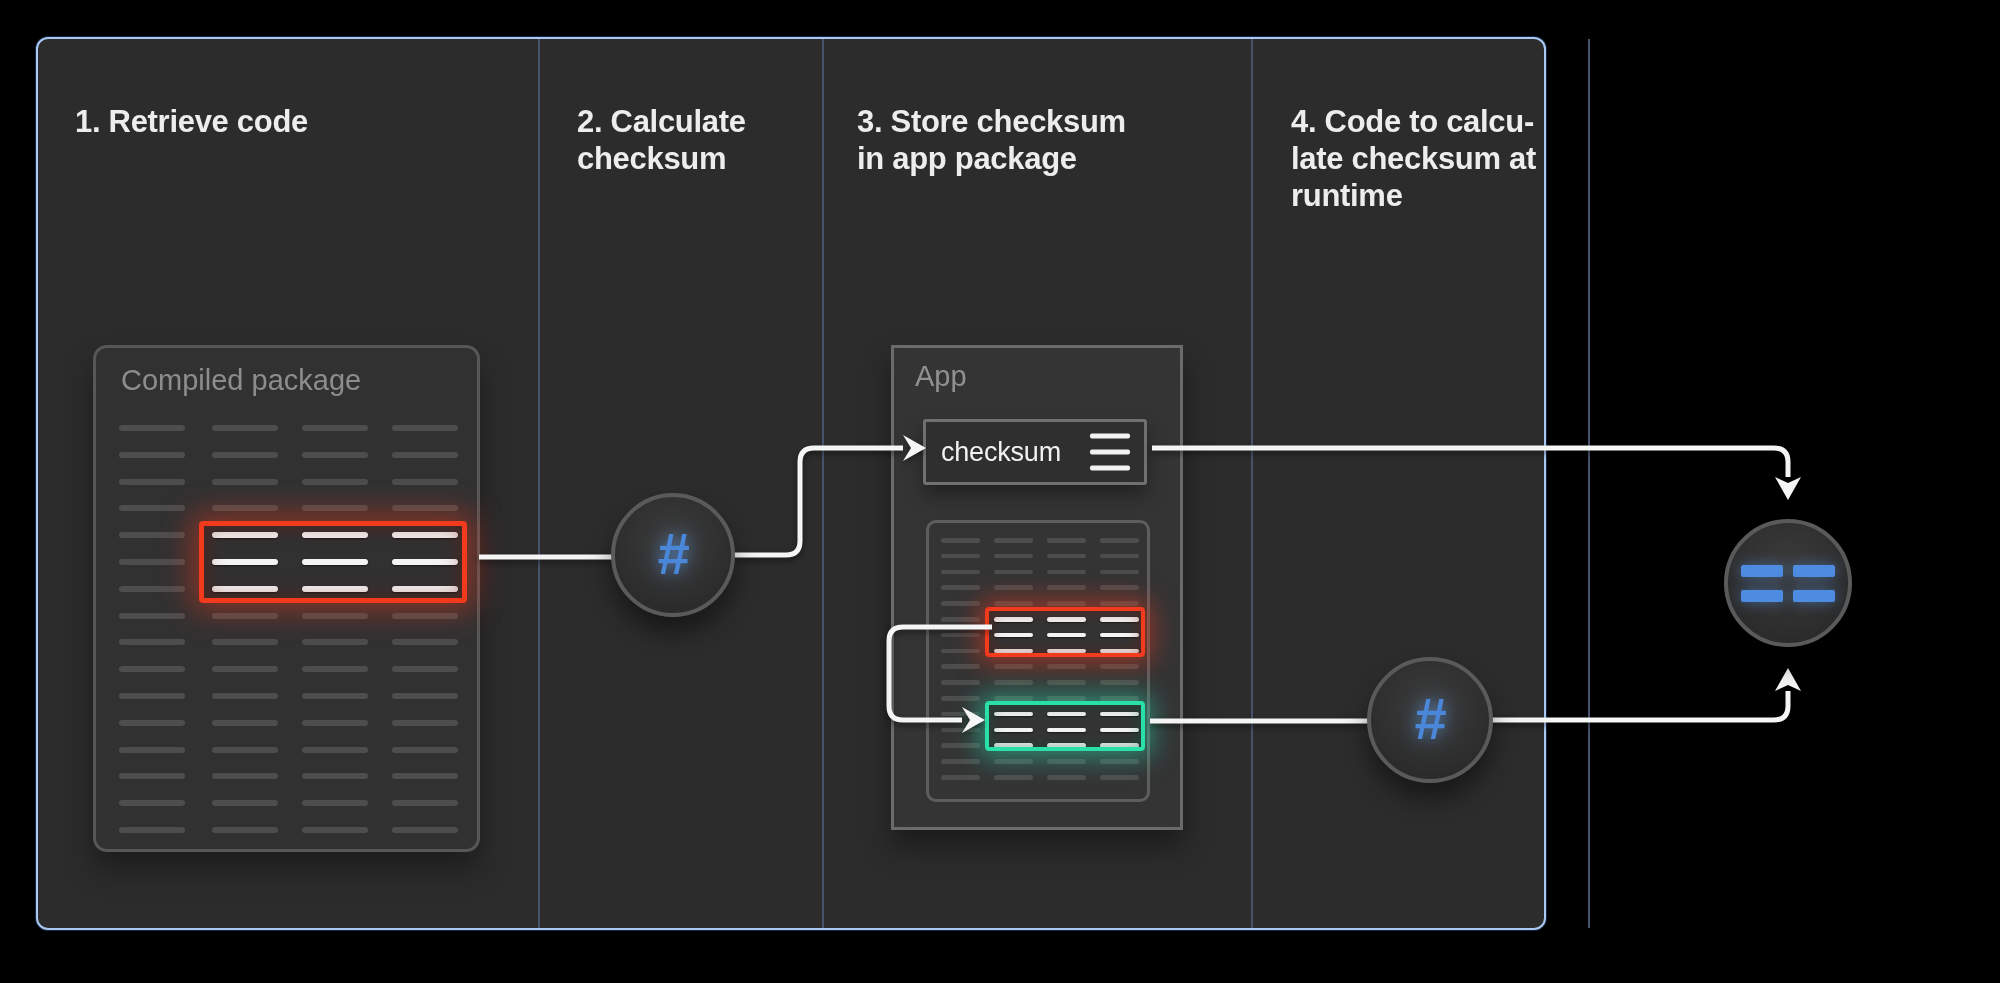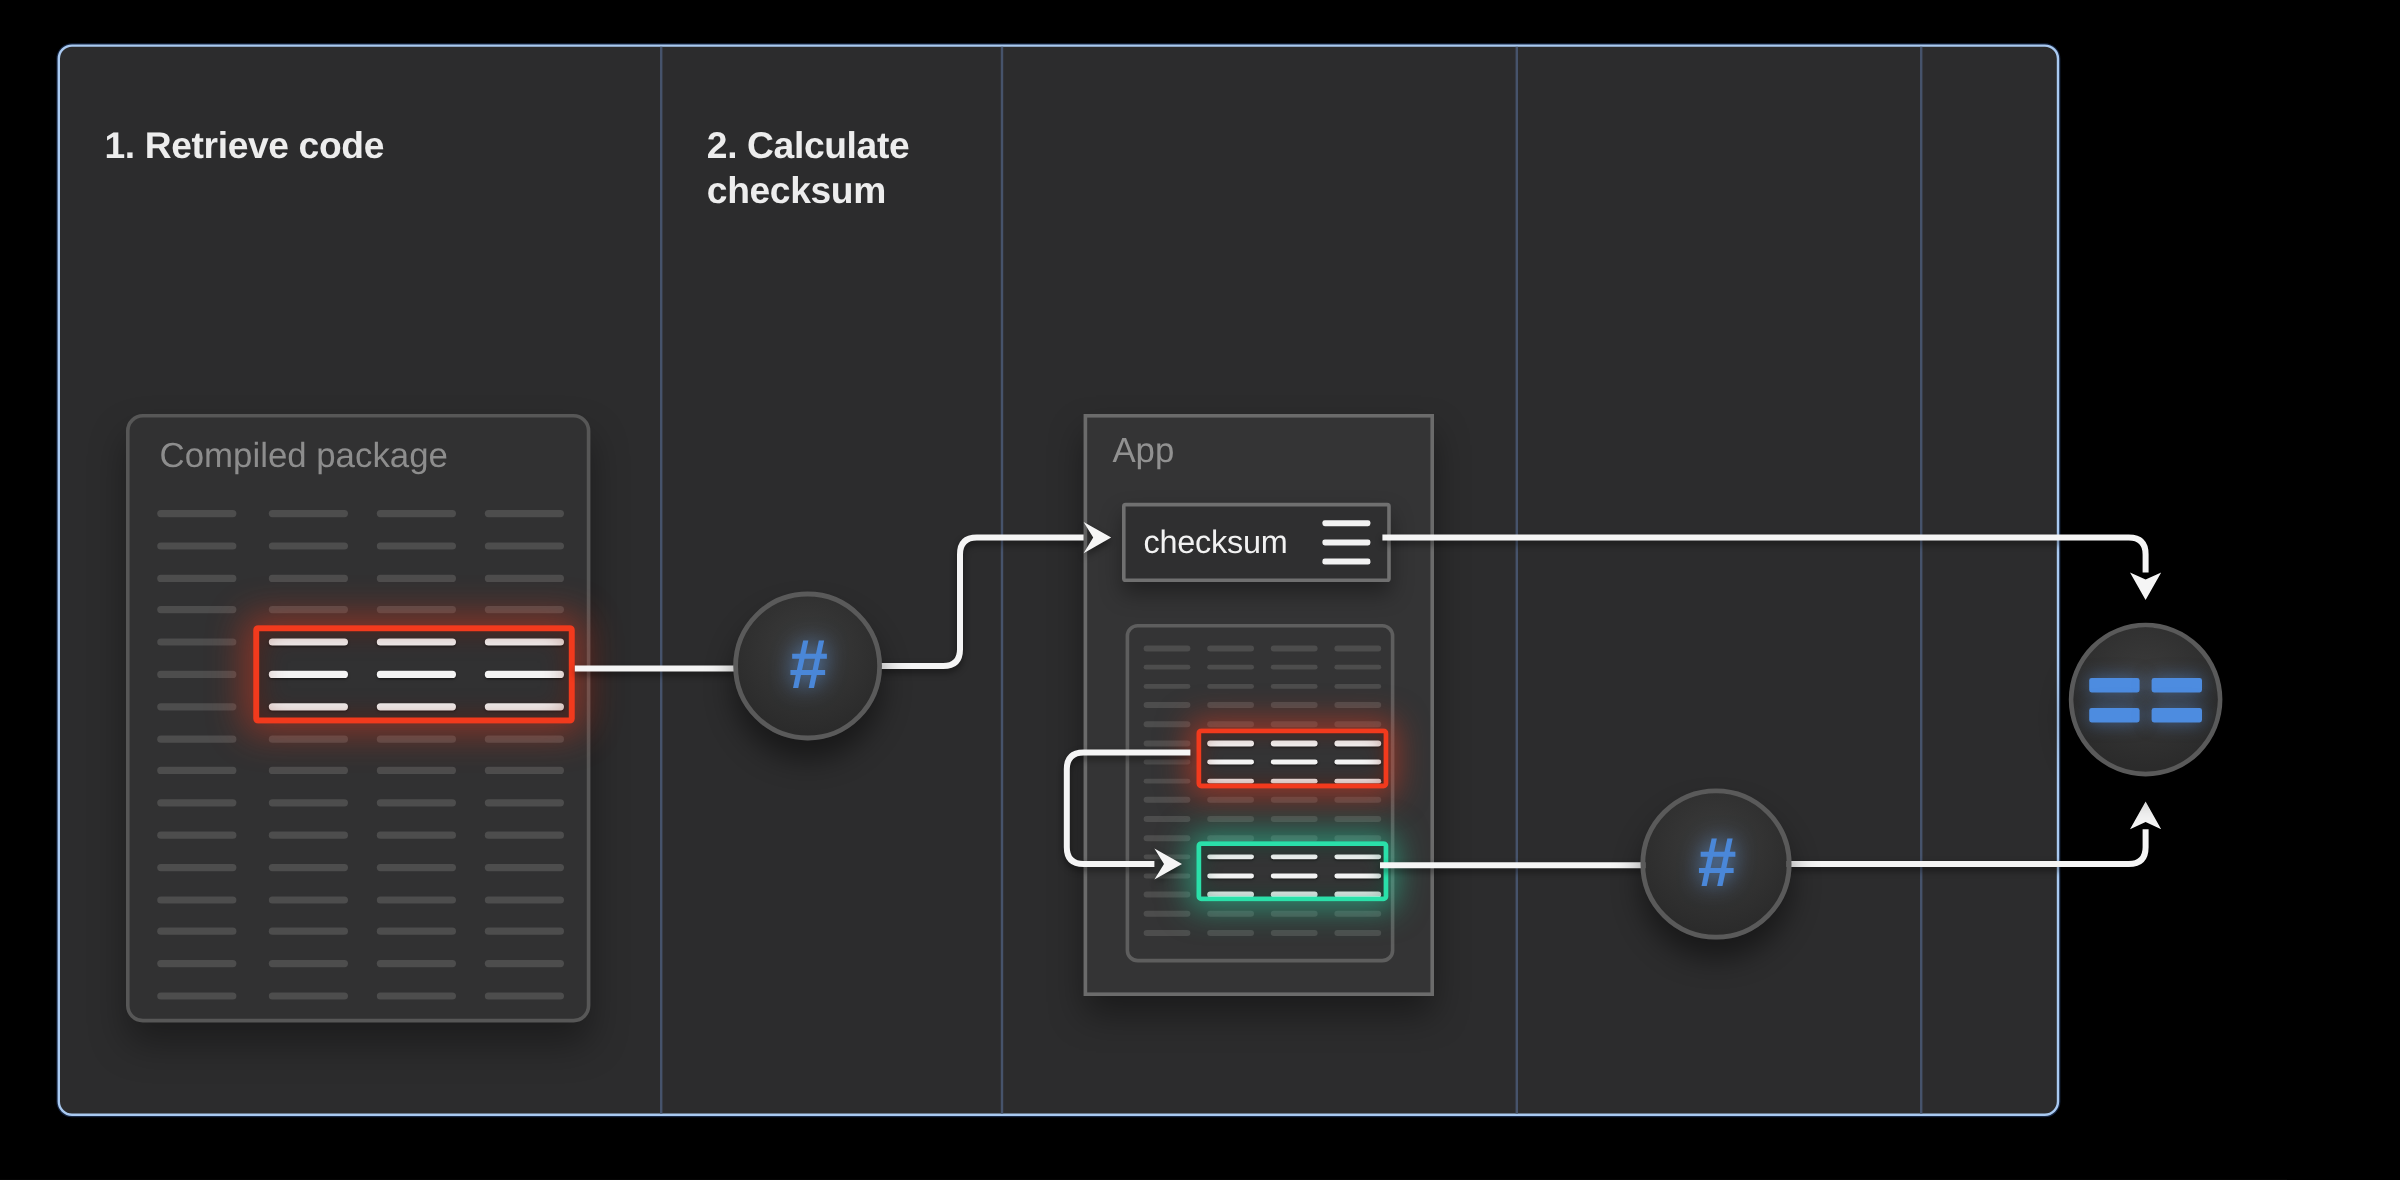--- a/index.html
+++ b/index.html
@@ -3,21 +3,21 @@
 <meta charset="utf-8">
 <style>
   :root{
     --red:#f23a1d; --green:#2ae0a9; --blue:#4a87d8;
     --panel-bg:#2c2c2d; --panel-border:#a9c9f0; --divider:#46536b;
     --text:#ededed; --muted:#8d8d8d; --dash:#4d4d4d; --line:#f5f5f5;
   }
   *{box-sizing:border-box; margin:0; padding:0;}
   html,body{width:2000px; height:983px; background:#000; overflow:hidden;
     font-family:"Liberation Sans", sans-serif;}
-  .panel{position:absolute; left:48px; top:37px; width:1668px; height:893px;
+  .panel{position:absolute; left:36px; top:37px; width:1510px; height:893px;
     background:var(--panel-bg); border:2px solid var(--panel-border); border-radius:12px;
     box-shadow:0 0 0 1px rgba(40,70,120,.55);}
   .divider{position:absolute; top:0; bottom:0; width:2px; background:var(--divider);}
   .step-label{position:absolute; top:64px; color:var(--text); font-size:31px; line-height:37px;
     font-weight:700; letter-spacing:-.3px; white-space:pre;}
   
   .doc1{position:absolute; left:55px; top:306px; width:387px; height:507px;
     background:#313132; border:3px solid #575757; border-radius:14px;
     box-shadow:0 18px 30px rgba(0,0,0,.35);}
   .doc-title{position:absolute; left:25px; top:16px; font-size:29px; color:var(--muted);}
@@ -65,20 +65,25 @@
 <div class="panel">
 
   <div class="divider" style="left:500px"></div>
   <div class="divider" style="left:784px"></div>
   <div class="divider" style="left:1213px"></div>
   <div class="divider" style="left:1550px"></div>
 
   <div class="step-label" style="left:37px">1. Retrieve code</div>
   <div class="step-label" style="left:539px">2. Calculate
 checksum</div>
+  <div class="step-label" style="left:819px">3. Store checksum
+in app package</div>
+  <div class="step-label" style="left:1253px">4. Code to calcu-
+late checksum at
+runtime</div>
 
   <div class="doc1">
     <div class="doc-title">Compiled package</div>
     <div class="grid-layer">
         <div class="dash" style="left: 23px; top: 77px; width: 66px; height: 6px;"></div>
         <div class="dash" style="left: 116px; top: 77px; width: 66px; height: 6px;"></div>
         <div class="dash" style="left: 206px; top: 77px; width: 66px; height: 6px;"></div>
         <div class="dash" style="left: 296px; top: 77px; width: 66px; height: 6px;"></div>
         <div class="dash" style="left: 23px; top: 103.8px; width: 66px; height: 6px;"></div>
         <div class="dash" style="left: 116px; top: 103.8px; width: 66px; height: 6px;"></div>

